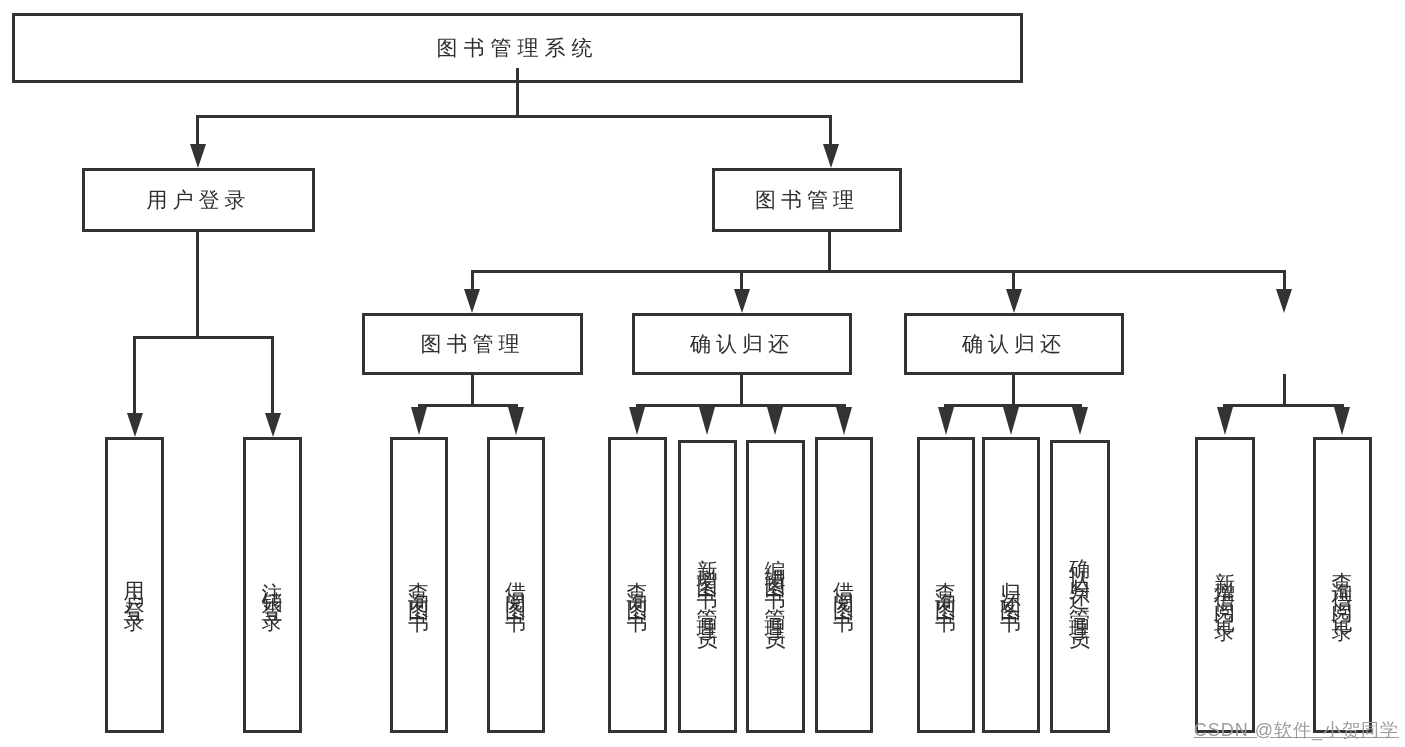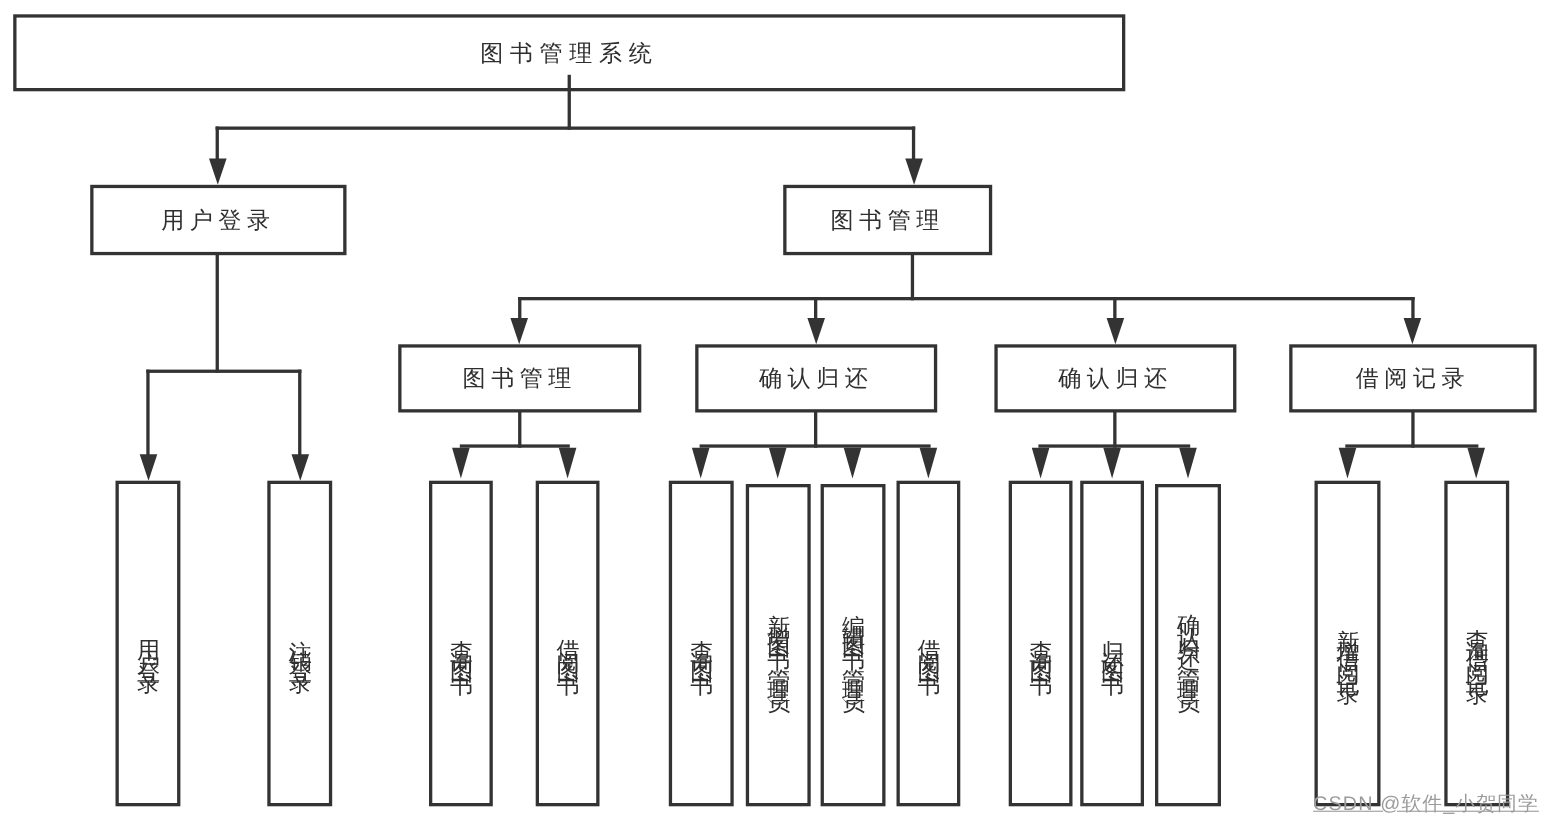--- a/index.html
+++ b/index.html
@@ -112,23 +112,20 @@
 
   <div class="box" style="left:362px;top:313px;width:221px;height:62px">
     <span class="hlabel">图书管理</span>
   </div>
   <div class="box" style="left:632px;top:313px;width:220px;height:62px">
     <span class="hlabel">确认归还</span>
   </div>
   <div class="box" style="left:904px;top:313px;width:220px;height:62px">
     <span class="hlabel">确认归还</span>
   </div>
-  <div class="box" style="left:1172px;top:313px;width:225px;height:62px">
-    <span class="hlabel">借阅记录</span>
-  </div>
 
   <div class="v" style="left:471px;top:374px;height:33px"></div>
   <div class="h" style="left:418px;top:404px;width:100px"></div>
   <div class="arrow long" style="left:411px;top:407px"></div>
   <div class="arrow long" style="left:508px;top:407px"></div>
 
   <div class="v" style="left:740px;top:374px;height:33px"></div>
   <div class="h" style="left:636px;top:404px;width:210px"></div>
   <div class="arrow long" style="left:629px;top:407px"></div>
   <div class="arrow long" style="left:699px;top:407px"></div>

